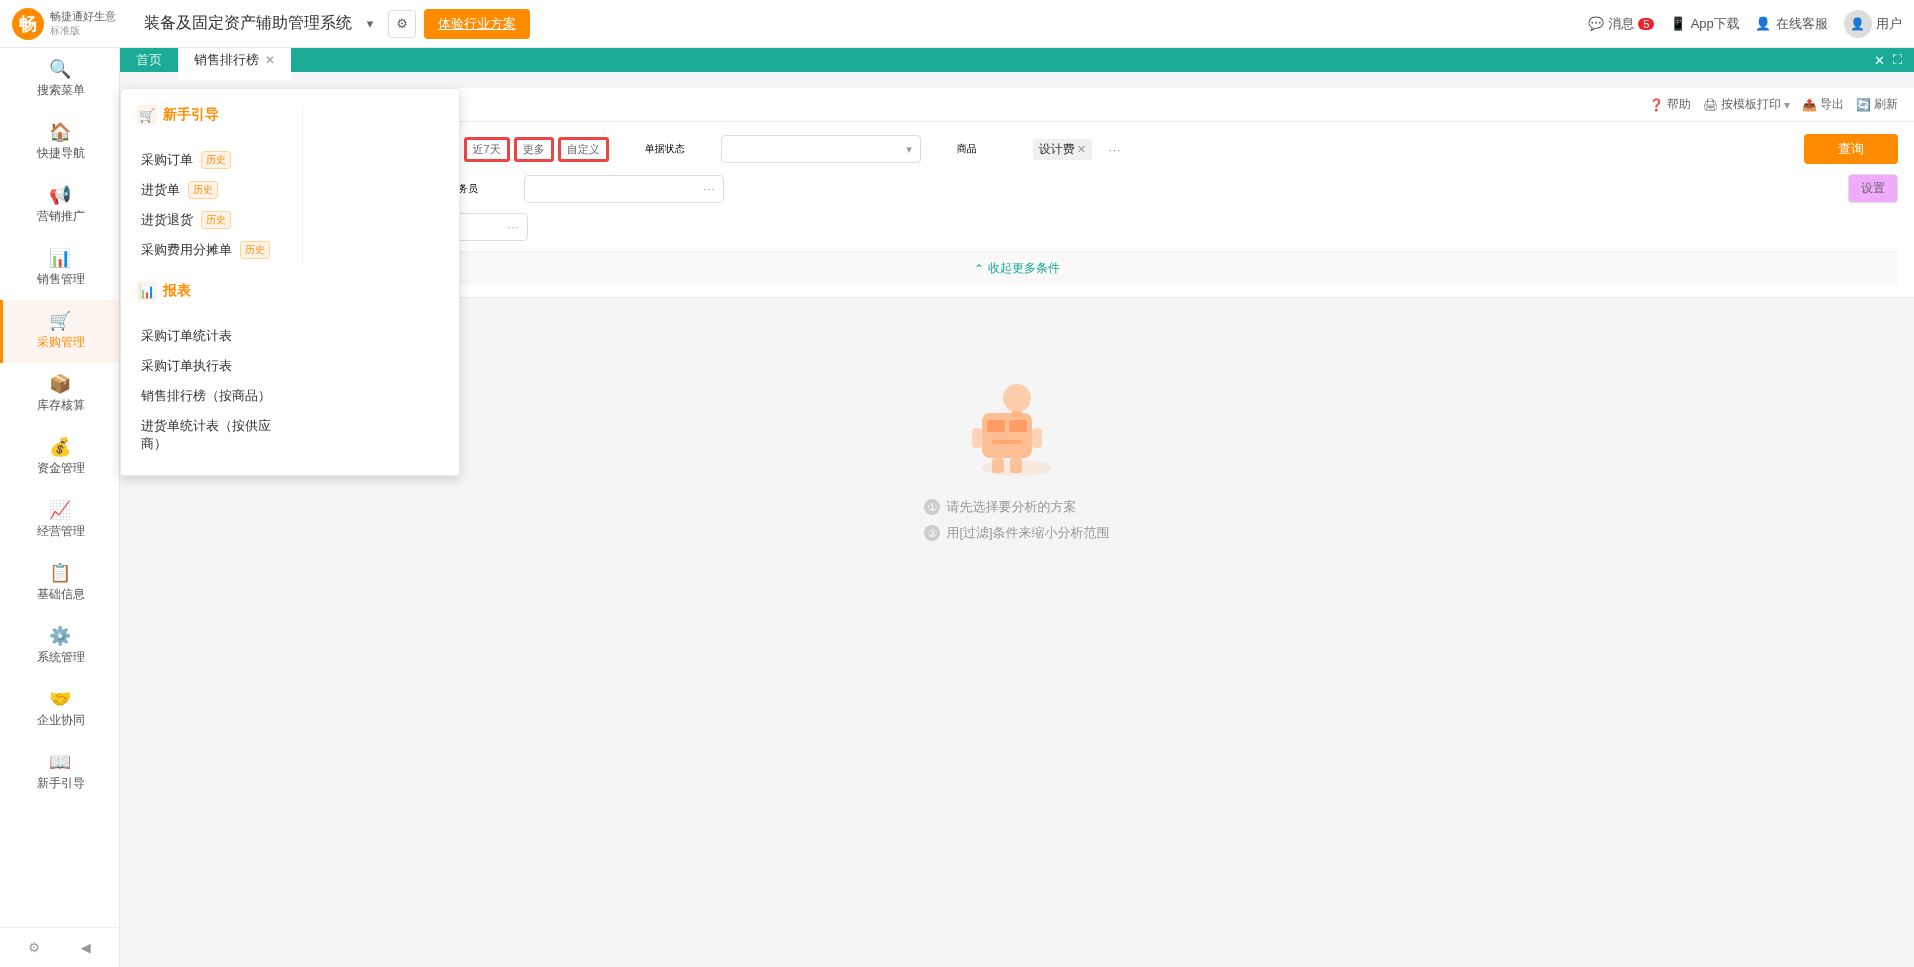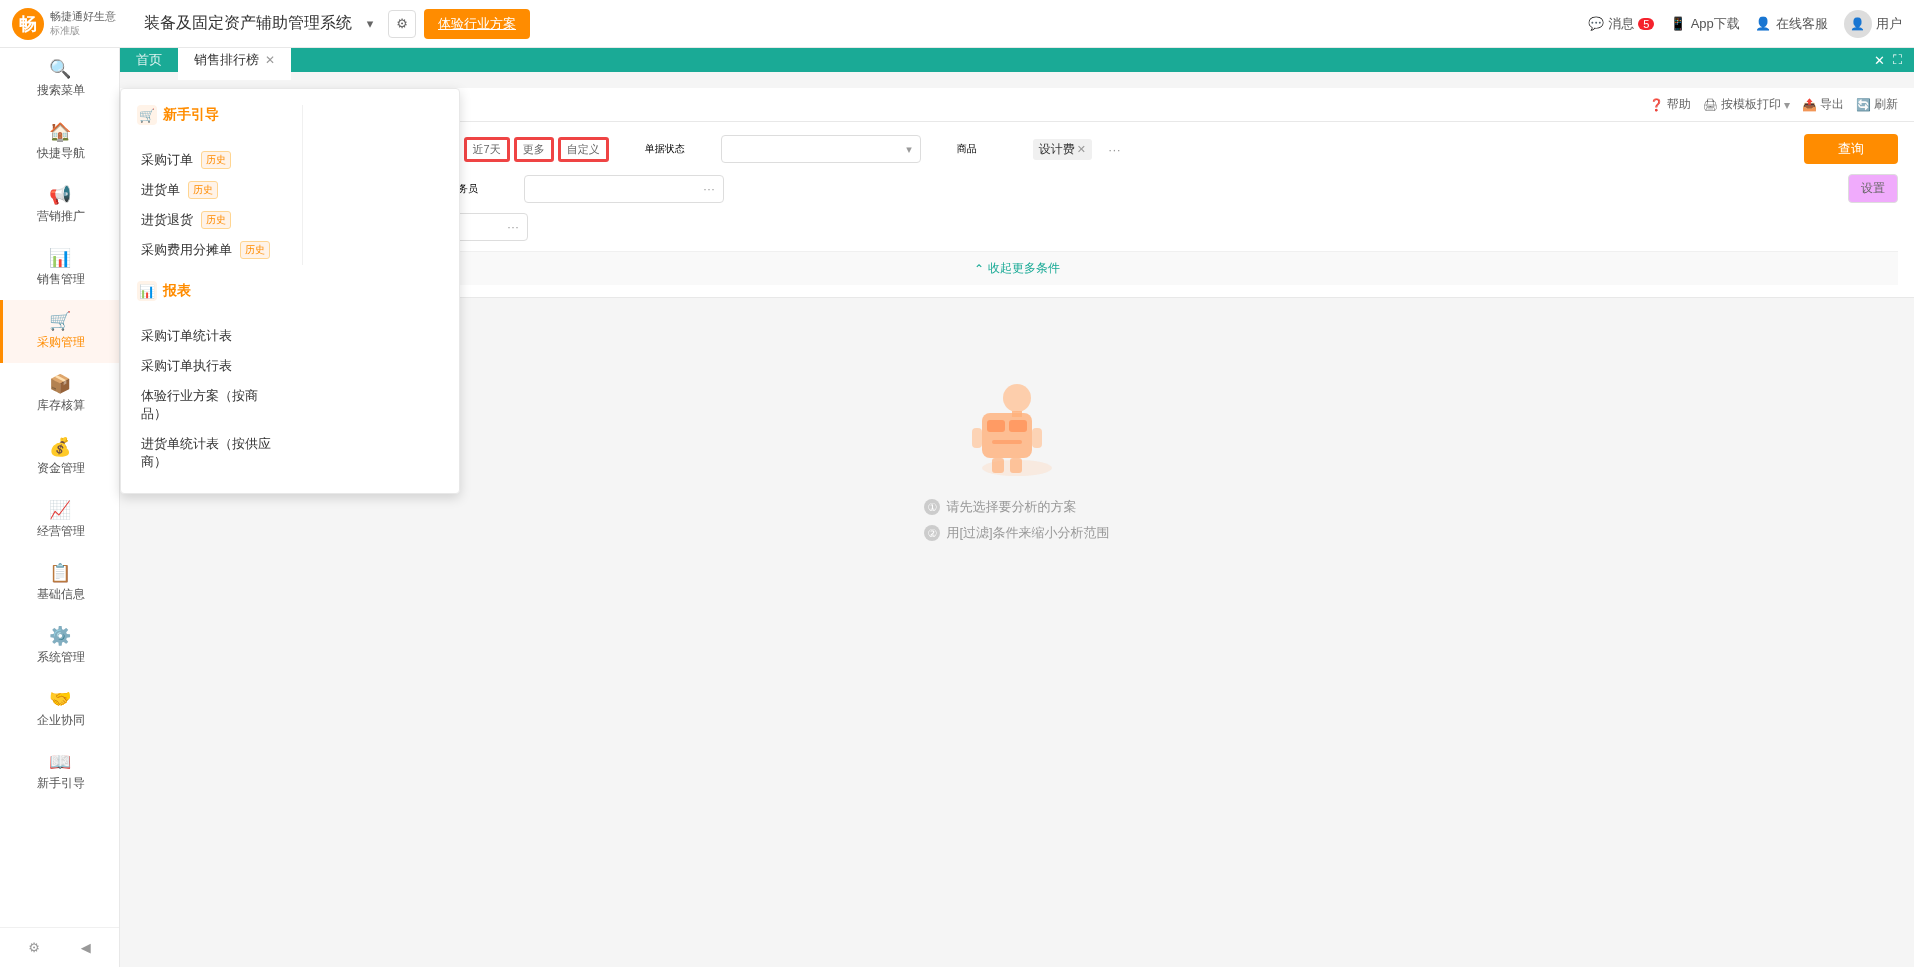--- a/index.html
+++ b/index.html
@@ -609,20 +609,20 @@
         <div class="dropdown-col-icon">📊</div>
         <span>报表</span>
       </div>
       <div class="dropdown-item">
         <span>采购订单统计表</span>
       </div>
       <div class="dropdown-item">
         <span>采购订单执行表</span>
       </div>
       <div class="dropdown-item">
-        <span>体验行业方案（按商品）</span>
+        <span>销售排行榜（按商品）</span>
       </div>
       <div class="dropdown-item">
         <span>进货单统计表（按供应商）</span>
       </div>
     </div>
   </div>
 </div>
 
 </body></html>

